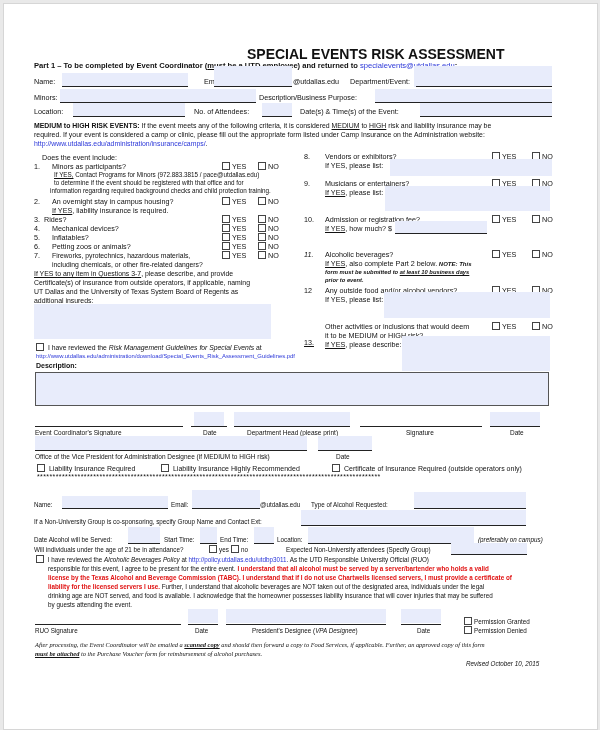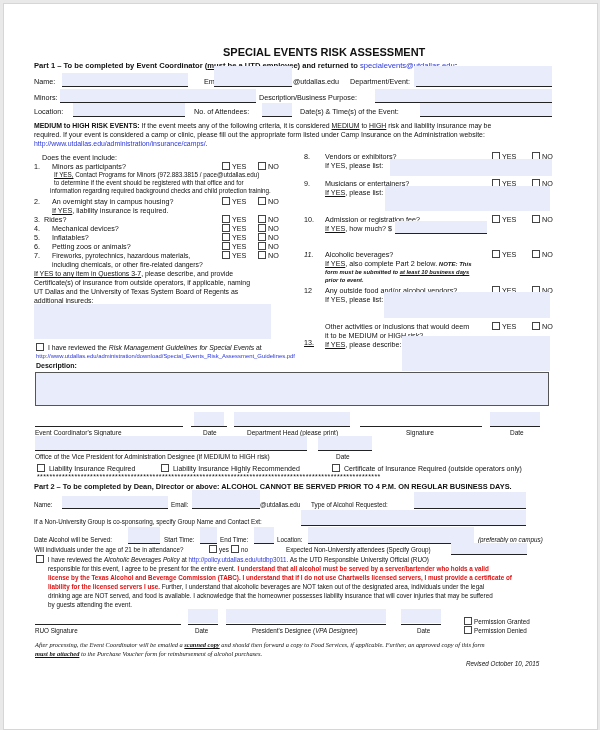--- a/index.html
+++ b/index.html
@@ -1,21 +1,21 @@
 <!DOCTYPE html>
 <html><head>
 <meta charset="utf-8">
 <style>
   html, body { margin:0; padding:0; }
   body { width:600px; height:730px; background:#e9e9e9; font-family:"Liberation Sans", sans-serif; color:#111; overflow:hidden; }
   .page { position:absolute; left:3px; top:3px; width:593px; height:725px; background:#fff; border:1px solid #d6d6d6; }
   .abs { position:absolute; white-space:nowrap; }
   .t { font-size:7.2px; line-height:9px; }
   .tb { font-size:7.6px; font-weight:bold; line-height:10px; }
-  .title { font-size:11px; font-weight:bold; }
+  .title { font-size:14px; font-weight:bold;margin-left:24px; }
   .link { color:#2a36d8; }
   .red { color:#e01010; font-weight:bold; }
   .field { position:absolute; background:#e8ecfb; }
   .uline { position:absolute; border-bottom:1px solid #222; height:0; }
   .cb { display:inline-block; width:6px; height:6px; border:1px solid #444; margin-right:2px; vertical-align:-1px; background:#fff; }
   .yn { position:absolute; font-size:7.2px; line-height:9px; white-space:nowrap; }
   u { text-decoration:underline; }
   .it { font-style:italic; }
   .bigbox { position:absolute; background:#e8ecfb; border:1px solid #555; }
   .stars { position:absolute; font-size:7px; letter-spacing:0.4px; white-space:nowrap; overflow:hidden; }
@@ -189,21 +189,20 @@
   <div class="uline" style="left:314px;top:446px;width:54px;"></div>
   <div class="abs t" style="left:31px;top:448px;font-size:6.5px;">Office of the Vice President for Administration Designee (if MEDIUM to HIGH risk)</div>
   <div class="abs t" style="left:332px;top:448px;font-size:6.5px;">Date</div>
 
   <div class="abs t" style="left:33px;top:460px;font-size:7px;"><span class="cb"></span> <span>Liability Insurance Required</span></div>
   <div class="abs t" style="left:157px;top:460px;font-size:7px;"><span class="cb"></span> <span>Liability Insurance Highly Recommended</span></div>
   <div class="abs t" style="left:328px;top:460px;font-size:7px;"><span class="cb"></span> <span>Certificate of Insurance Required (outside operators only)</span></div>
 
   <div class="stars" style="left:33px;top:469px;width:500px;">**************************************************************************************************************</div>
 
-  <div class="abs tb" style="left:30px;top:478px;font-size:7.4px;">Part 2 – To be completed by Dean, Director or above: ALCOHOL CANNOT BE SERVED PRIOR TO 4 P.M. ON REGULAR BUSINESS DAYS.</div>
 
   <div class="abs t" style="left:30px;top:496px;font-size:6.3px;">Name:</div>
   <div class="uline" style="left:58px;top:504px;width:106px;"></div>
   <div class="field" style="left:58px;top:492px;width:106px;height:12px;"></div>
   <div class="abs t" style="left:167px;top:496px;font-size:6.3px;">Email:</div>
   <div class="field" style="left:188px;top:486px;width:68px;height:18px;"></div>
   <div class="uline" style="left:188px;top:504px;width:68px;"></div>
   <div class="abs t" style="left:256px;top:496px;font-size:6.3px;">@utdallas.edu</div>
   <div class="abs t" style="left:307px;top:496px;font-size:6.3px;">Type of Alcohol Requested:</div>
   <div class="field" style="left:410px;top:488px;width:112px;height:16px;"></div>

